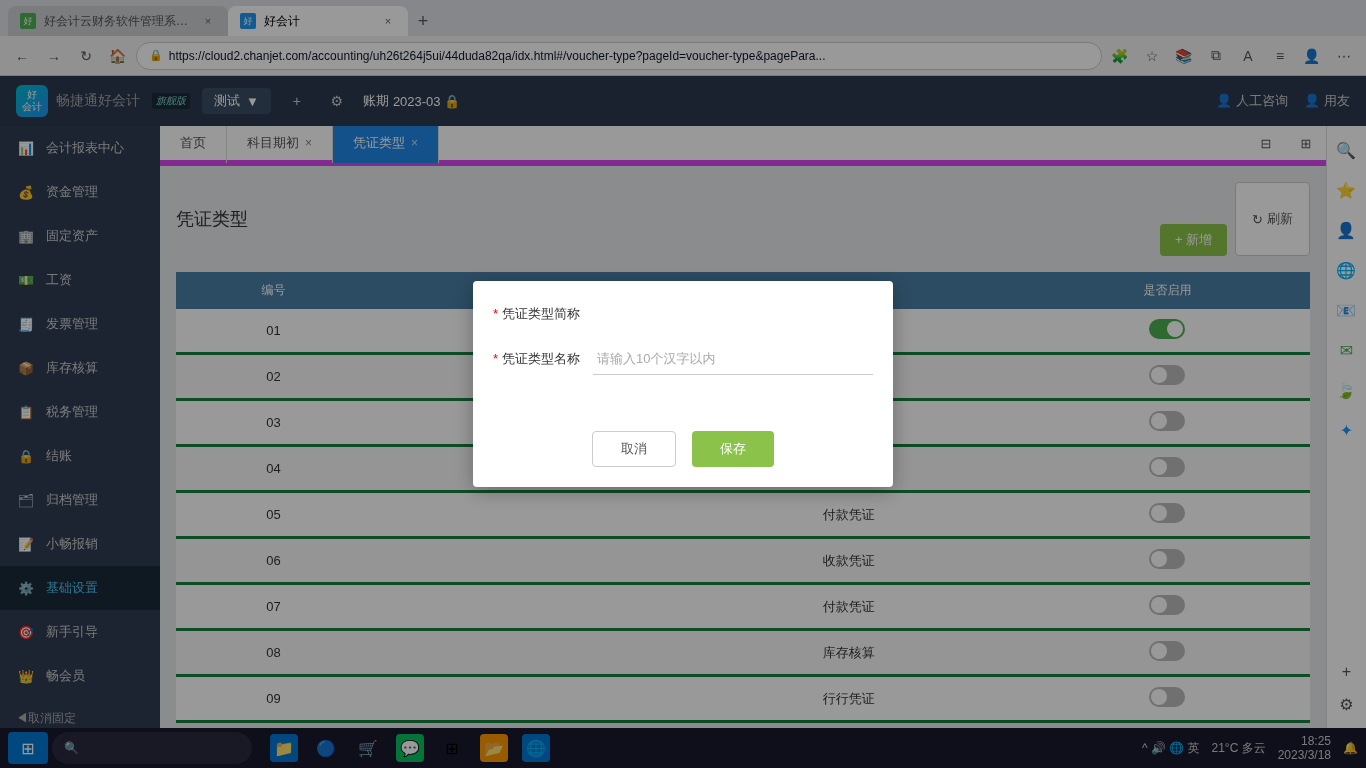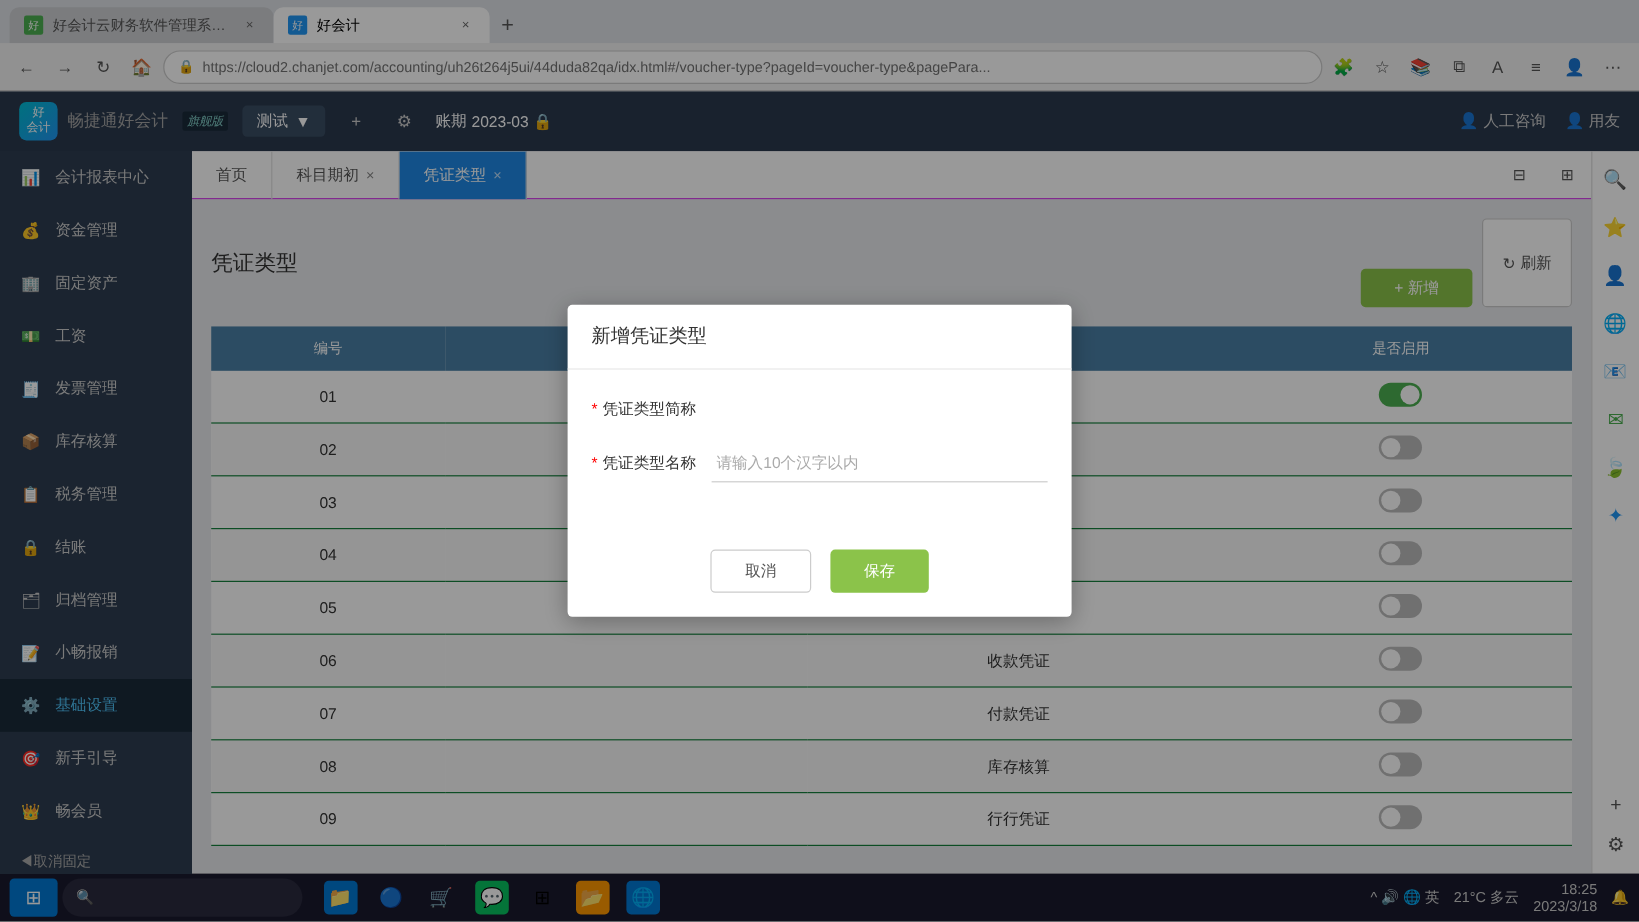--- a/index.html
+++ b/index.html
@@ -12,21 +12,21 @@
     .browser-tab.inactive { background: #cdcfd3; color: #555; }
     .browser-tab .tab-icon { width: 16px; height: 16px; background: #4caf50; border-radius: 2px; display: flex; align-items: center; justify-content: center; color: white; font-size: 9px; flex-shrink: 0; }
     .browser-tab .tab-title { flex: 1; overflow: hidden; text-overflow: ellipsis; white-space: nowrap; font-size: 12px; }
     .browser-tab .tab-close { width: 16px; height: 16px; border-radius: 50%; display: flex; align-items: center; justify-content: center; color: #666; font-size: 11px; cursor: pointer; }
     .tab-new { width: 30px; height: 30px; display: flex; align-items: center; justify-content: center; color: #555; font-size: 18px; cursor: pointer; }
 
     .browser-toolbar { height: 40px; background: #f2f2f2; display: flex; align-items: center; padding: 0 8px; gap: 4px; border-bottom: 1px solid #ccc; }
     .nav-btn { width: 28px; height: 28px; border-radius: 50%; display: flex; align-items: center; justify-content: center; color: #555; font-size: 14px; cursor: pointer; background: none; border: none; }
     .address-bar { flex: 1; height: 28px; background: #fff; border: 1px solid #ccc; border-radius: 14px; display: flex; align-items: center; padding: 0 12px; gap: 6px; font-size: 12px; color: #333; }
     .address-bar .lock-icon { color: #555; font-size: 11px; }
-    .address-url { flex: 1; color: #737373; font-size: 12px; overflow: hidden; text-overflow: ellipsis; white-space: nowrap; }
+    .address-url { flex: 1; color: #0f172a; font-size: 12px; overflow: hidden; text-overflow: ellipsis; white-space: nowrap; }
     .toolbar-right { display: flex; gap: 4px; }
 
     
     .app-container { flex: 1; display: flex; flex-direction: column; overflow: hidden; }
     .app-header { height: 50px; background: #2b3a4e; display: flex; align-items: center; padding: 0 16px; gap: 12px; color: white; }
     .logo-area { display: flex; align-items: center; gap: 8px; }
     .logo-icon { width: 32px; height: 32px; background: linear-gradient(135deg, #00bcd4, #2196f3); border-radius: 6px; display: flex; align-items: center; justify-content: center; color: white; font-size: 10px; text-align: center; line-height: 1.2; }
     .logo-text { color: #a3a3a3; font-size: 14px; font-weight: normal; }
     .logo-edition { color: #80cbc4; font-size: 10px; background: #1a2a3a; padding: 1px 4px; border-radius: 2px; margin-left: 4px; font-style: italic; }
     .company-selector { display: flex; align-items: center; gap: 6px; background: #3a4d63; padding: 4px 12px; border-radius: 4px; color: white; font-size: 13px; cursor: pointer; }
@@ -38,38 +38,38 @@
 
     
     .sidebar { width: 160px; background: #2e3d50; display: flex; flex-direction: column; overflow-y: auto; flex-shrink: 0; }
     .sidebar-item { display: flex; align-items: center; gap: 10px; padding: 12px 16px; color: #ccc; cursor: pointer; font-size: 13px; }
     .sidebar-item.active { background: #1a2a3a; color: #4fc3f7; }
     .sidebar-item .s-icon { width: 20px; height: 20px; display: flex; align-items: center; justify-content: center; flex-shrink: 0; }
     .sidebar-bottom { padding: 12px 16px; color: #aaa; font-size: 12px; display: flex; align-items: center; gap: 6px; margin-top: auto; cursor: pointer; }
 
     
     .content-area { flex: 1; display: flex; flex-direction: column; background: #e8eaed; overflow: hidden; }
-    .tabs-bar { height: 40px; background: #fff; display: flex; align-items: center; padding: 0; border-bottom: 1px solid #d946ef; }
+    .tabs-bar { height: 40px; background: #fff; display: flex; align-items: center; padding: 0; border-bottom: 6px solid #d946ef; }
     .page-tab { height: 40px; padding: 0 20px; display: flex; align-items: center; gap: 6px; font-size: 13px; color: #555; cursor: pointer; border-right: 1px solid #e0e0e0; }
     .page-tab.active { background: #1e88e5; color: white; }
     .page-tab .close-x { font-size: 12px; opacity: 0.7; }
     .expand-btn { margin-left: auto; width: 40px; height: 40px; display: flex; align-items: center; justify-content: center; cursor: pointer; color: #555; }
 
     .page-content { flex: 1; padding: 16px; overflow-y: auto; position: relative; }
     .page-title-bar { display: flex; justify-content: space-between; align-items: center; margin-bottom: 16px; }
     .page-title { font-size: 18px; color: #333; font-weight: normal; }
     .btn-group { display: flex; gap: 8px; }
-    .btn-primary { background: #8bc34a; color: white; border: none; padding: 7px 28px; border-radius: 4px; cursor: pointer; font-size: 13px; display: flex; align-items: center; gap: 4px; margin-top: 42px; }
+    .btn-primary { background: #8bc34a; color: white; border: none; padding: 7px 15px; border-radius: 4px; cursor: pointer; font-size: 13px; display: flex; align-items: center; gap: 4px; margin-top: 42px; }
     .btn-default { background: white; color: #555; border: 1px solid #ccc; padding: 7px 16px; border-radius: 4px; cursor: pointer; font-size: 13px; display: flex; align-items: center; gap: 4px; }
 
     
     .data-table { width: 100%; border-collapse: collapse; background: #fff; }
     .data-table thead tr { background: #4a7fa5; color: white; }
     .data-table th { padding: 10px 0; text-align: center; font-weight: normal; font-size: 12px; }
-    .data-table tbody tr { border-bottom: 1px solid #15803d; }
+    .data-table tbody tr { border-bottom: 3px solid #15803d; }
     .data-table tbody tr:nth-child(even) { background: #f9f9f9; }
     .data-table td { padding: 10px 16px; text-align: center; font-size: 13px; color: #333; }
 
     
     .toggle { display: inline-flex; align-items: center; }
     .toggle-track { width: 36px; height: 20px; border-radius: 10px; position: relative; cursor: pointer; }
     .toggle-track.on { background: #4caf50; }
     .toggle-track.off { background: #bbb; }
     .toggle-thumb { width: 16px; height: 16px; background: white; border-radius: 50%; position: absolute; top: 2px; transition: left 0.2s; }
     .toggle-track.on .toggle-thumb { left: 18px; }
@@ -395,23 +395,20 @@
         <div style="margin-top:auto;">
           <div class="rp-icon">+</div>
           <div class="rp-icon">⚙</div>
         </div>
       </div>
     </div>
   </div>
 
   <div class="modal-overlay">
     <div class="modal">
-      <div class="modal-header">
-        <span>新增凭证类型</span>
-      </div>
       <div class="modal-body">
         <div class="form-row">
           <label class="form-label">
             <span class="required-star">*</span><span>凭证类型简称</span>
           </label>
         </div>
         <div class="form-row">
           <label class="form-label">
             <span class="required-star">*</span><span>凭证类型名称</span>
           </label>

